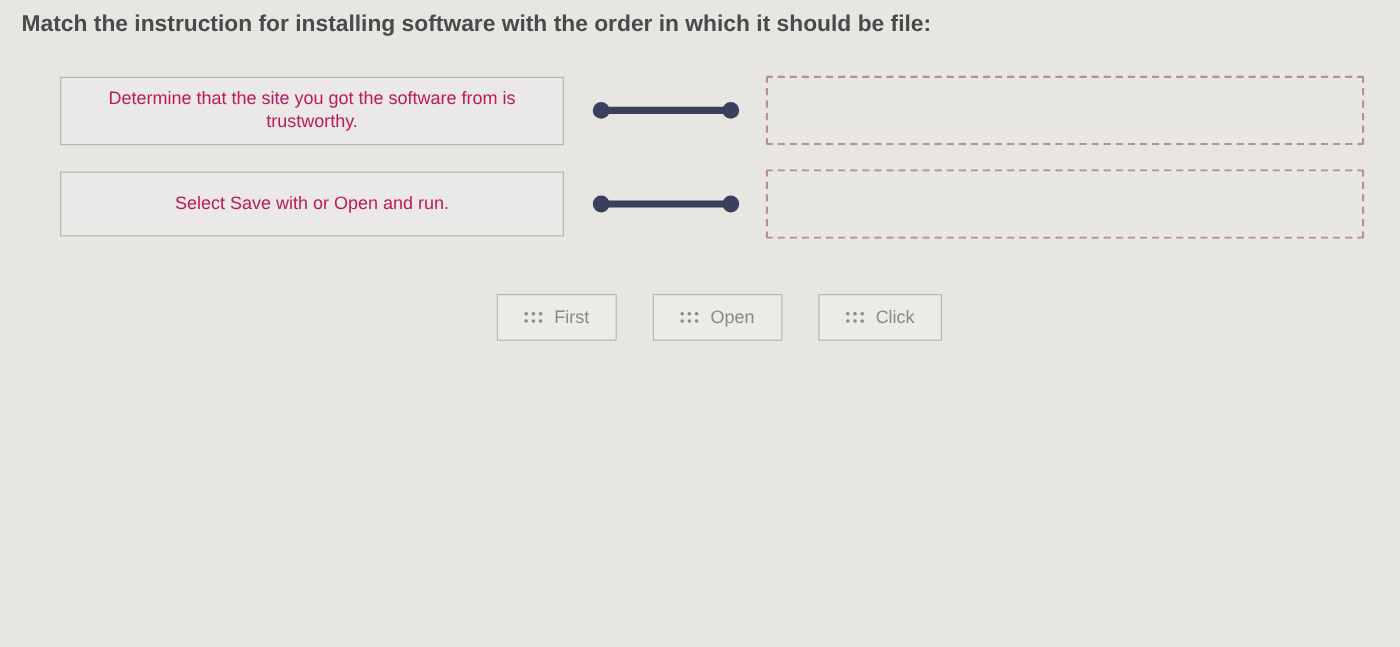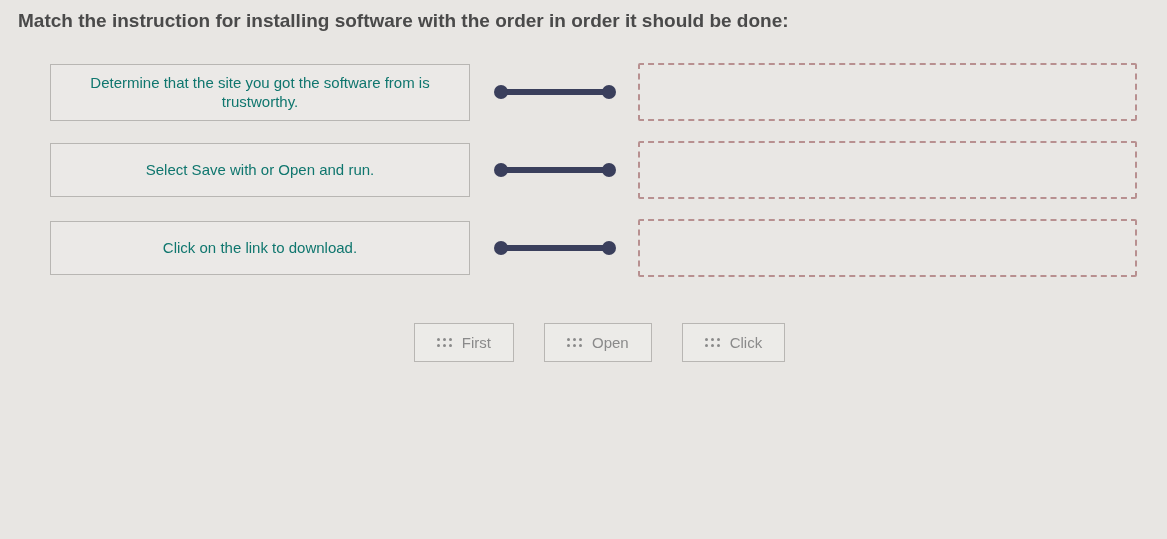--- a/index.html
+++ b/index.html
@@ -29,21 +29,21 @@
     }
     .left-box {
       width: 420px;
       min-height: 54px;
       border: 1px solid #b8b6b3;
       background: rgba(255,255,255,0.15);
       display: flex;
       align-items: center;
       justify-content: center;
       text-align: center;
-      color: #0f766e;
+      color: #be185d;
       font-size: 15px;
       padding: 8px 20px;
       line-height: 1.3;
     }
     .connector {
       width: 110px;
       height: 6px;
       background: #3a3f5c;
       border-radius: 4px;
       position: relative;
@@ -102,41 +102,36 @@
     .grip-dot {
       width: 3px;
       height: 3px;
       background: #8a8a8a;
       border-radius: 50%;
     }
   </style>
 </head>
 <body>
 
-<div class="question-header">Match the instruction for installing software with the order in order it should be done:</div>
+<div class="question-header">Match the instruction for installing software with the order in which it should be file:</div>
 
 <div class="match-area">
 
   <div class="match-row">
     <div class="left-box">Determine that the site you got the software from is trustworthy.</div>
     <div class="connector"></div>
     <div class="drop-zone"></div>
   </div>
 
   <div class="match-row">
     <div class="left-box">Select Save with or Open and run.</div>
     <div class="connector"></div>
     <div class="drop-zone"></div>
   </div>
 
-  <div class="match-row">
-    <div class="left-box">Click on the link to download.</div>
-    <div class="connector"></div>
-    <div class="drop-zone"></div>
-  </div>
 
   <div class="choice-row">
     <div class="choice-chip">
       <span class="grip">
         <span class="grip-row">
             <span class="grip-dot"></span>
             <span class="grip-dot"></span>
             <span class="grip-dot"></span>
           </span>
         <span class="grip-row">

